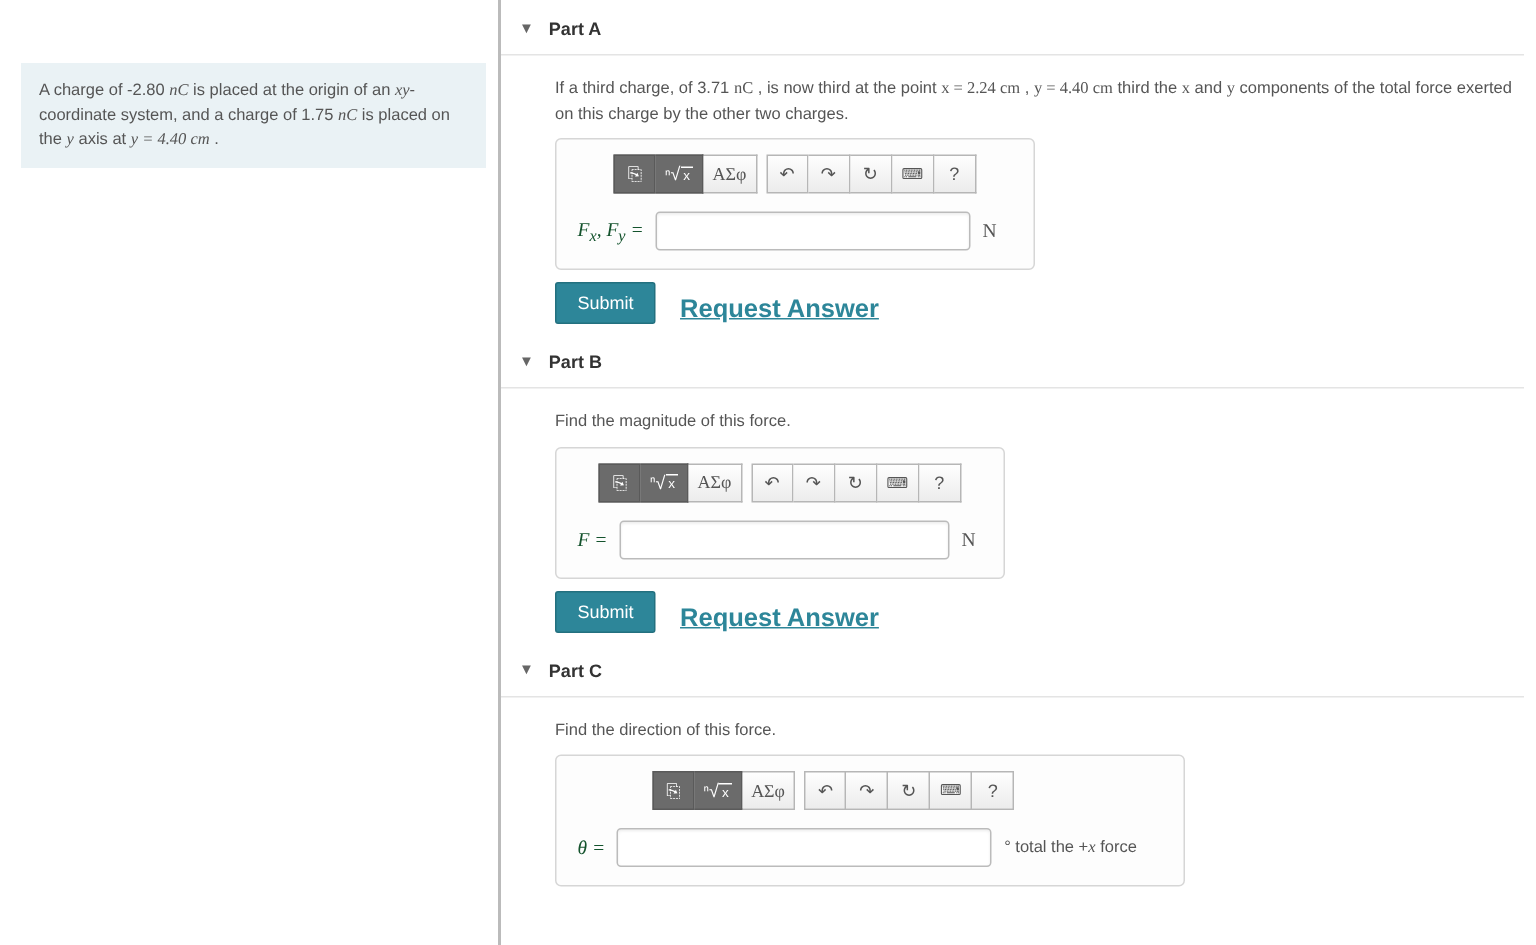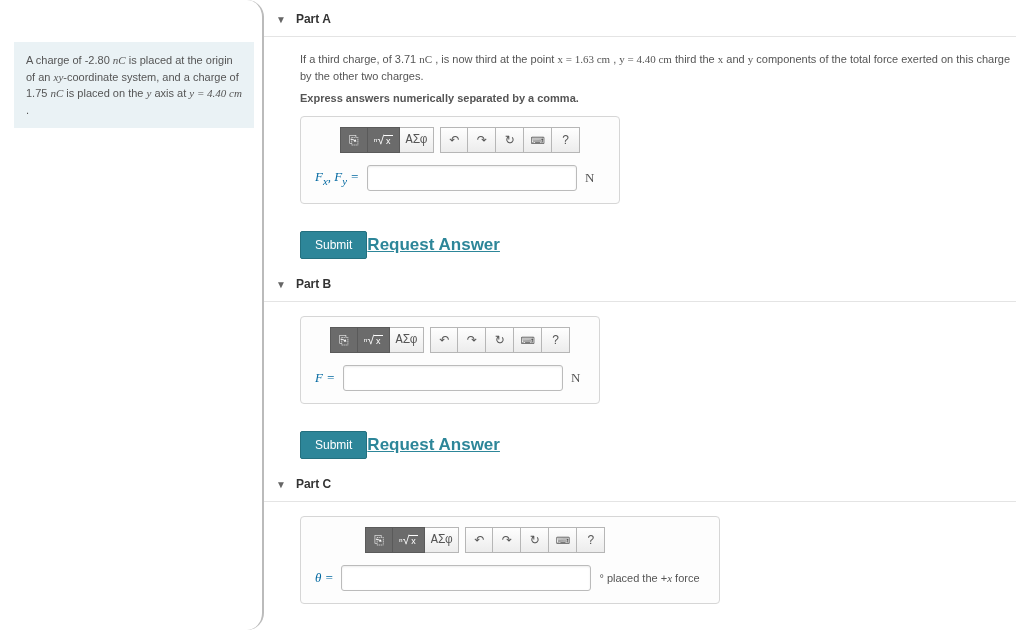--- a/index.html
+++ b/index.html
@@ -6,24 +6,23 @@
   body {
     font-family: Arial, Helvetica, sans-serif;
     font-size: 12px;
     color: #333;
     background: #fff;
     width: 1024px;
     height: 630px;
     display: flex;
   }
   .left-col {
-    width: 264px;
+    width: 334px;
     padding: 42px 8px 0 14px;
     border-right: 2px solid #bbb;
-    border-radius: 17px;
   }
   .problem-box {
     background: #eaf2f5;
     padding: 10px 12px;
     font-size: 11px;
     color: #555;
     line-height: 1.5;
   }
   .problem-box .mv { font-family: "Times New Roman", serif; font-style: italic; }
   .right-col {
@@ -83,50 +82,51 @@
     font-size: 12px;
     color: #555;
     cursor: pointer;
   }
   .tbtn + .tbtn { border-left: none; }
   .tbtn.dark {
     background: #6b6b6b;
     color: #fff;
     border-color: #5a5a5a;
   }
-  .tbtn .gk { font-family: Liberation Mono, monospace; }
+  .tbtn .gk { font-family: Liberation Serif, serif; }
   .input-row {
     display: flex;
     align-items: center;
     gap: 8px;
   }
   .input-row .lhs {
     font-family: "Times New Roman", serif;
     font-style: italic;
     font-size: 13px;
-    color: #0369a1;
+    color: #14532d;
     white-space: nowrap;
   }
   .input-row input[type=text] {
     border: 1px solid #bbb;
     height: 26px;
     padding: 2px 6px;
     font-size: 12px;
     border-radius: 3px;
     box-shadow: inset 0 1px 2px rgba(0,0,0,0.08);
   }
   .unit {
     font-family: "Times New Roman", serif;
     font-size: 13px;
     color: #555;
   }
   .submit-row {
-    margin-top: 27px;
-    display: flex;
-    align-items: center;
+    margin-top: 8px;
+    display: flex;
+    align-items: flex-end;
+    gap: 16px;
   }
   .submit-btn {
     background: #2d8699;
     color: #fff;
     border: 1px solid #23707f;
     padding: 6px 14px;
     font-size: 12px;
     cursor: pointer;
     border-radius: 2px;
   }
@@ -154,23 +154,22 @@
 
 <div class="right-col">
 
   <div class="part">
     <div class="part-header">
       <span class="chev">▼</span>
       <span>Part A</span>
     </div>
     <div class="part-body">
       <div class="prompt">
-        <span>If a third charge, of 3.71 </span><span class="mv">nC</span><span> , is now third at the point </span><span class="mv">x = 1.63 cm</span><span> , </span><span class="mv">y = 4.40 cm</span><span> third the </span><span class="mv">x</span><span> and </span><span class="mv">y</span><span> components of the total force exerted on this charge by the other two charges.</span>
-      </div>
-      <div class="hint">Express answers numerically separated by a comma.</div>
+        <span>If a third charge, of 3.71 </span><span class="mv">nC</span><span> , is now third at the point </span><span class="mv">x = 2.24 cm</span><span> , </span><span class="mv">y = 4.40 cm</span><span> third the </span><span class="mv">x</span><span> and </span><span class="mv">y</span><span> components of the total force exerted on this charge by the other two charges.</span>
+      </div>
 
       <div class="answer-box" style="min-width:320px;">
         <div class="toolbar-row">
           <div class="tbtn dark">
               <span>⎘</span>
             </div>
           <div class="tbtn dark">
               <span style="font-size:10px;">ⁿ</span>
               <span>√</span>
               <span style="font-size:9px;border-top:1px solid #fff;padding:0 2px;">x</span>
@@ -207,20 +206,21 @@
       </div>
     </div>
   </div>
 
   <div class="part">
     <div class="part-header">
       <span class="chev">▼</span>
       <span>Part B</span>
     </div>
     <div class="part-body">
+      <div class="prompt">Find the magnitude of this force.</div>
 
       <div class="answer-box">
         <div class="toolbar-row">
           <div class="tbtn dark">
               <span>⎘</span>
             </div>
           <div class="tbtn dark">
               <span style="font-size:10px;">ⁿ</span>
               <span>√</span>
               <span style="font-size:9px;border-top:1px solid #fff;padding:0 2px;">x</span>
@@ -257,20 +257,21 @@
       </div>
     </div>
   </div>
 
   <div class="part">
     <div class="part-header">
       <span class="chev">▼</span>
       <span>Part C</span>
     </div>
     <div class="part-body">
+      <div class="prompt">Find the direction of this force.</div>
 
       <div class="answer-box" style="min-width:420px;">
         <div class="toolbar-row" style="justify-content:flex-start;padding-left:50px;">
           <div class="tbtn dark">
               <span>⎘</span>
             </div>
           <div class="tbtn dark">
               <span style="font-size:10px;">ⁿ</span>
               <span>√</span>
               <span style="font-size:9px;border-top:1px solid #fff;padding:0 2px;">x</span>
@@ -290,19 +291,19 @@
           <div class="tbtn">
               <span style="font-size:10px;">⌨</span>
             </div>
           <div class="tbtn">
               <span>?</span>
             </div>
         </div>
         <div class="input-row">
           <span class="lhs">θ =</span>
           <input type="text" style="width: 250px;">
-          <span class="unit-suffix"><span>° placed the +</span><span class="mv">x</span><span> force</span></span>
+          <span class="unit-suffix"><span>° total the +</span><span class="mv">x</span><span> force</span></span>
         </div>
       </div>
     </div>
   </div>
 
 </div>
 
 </body></html>

